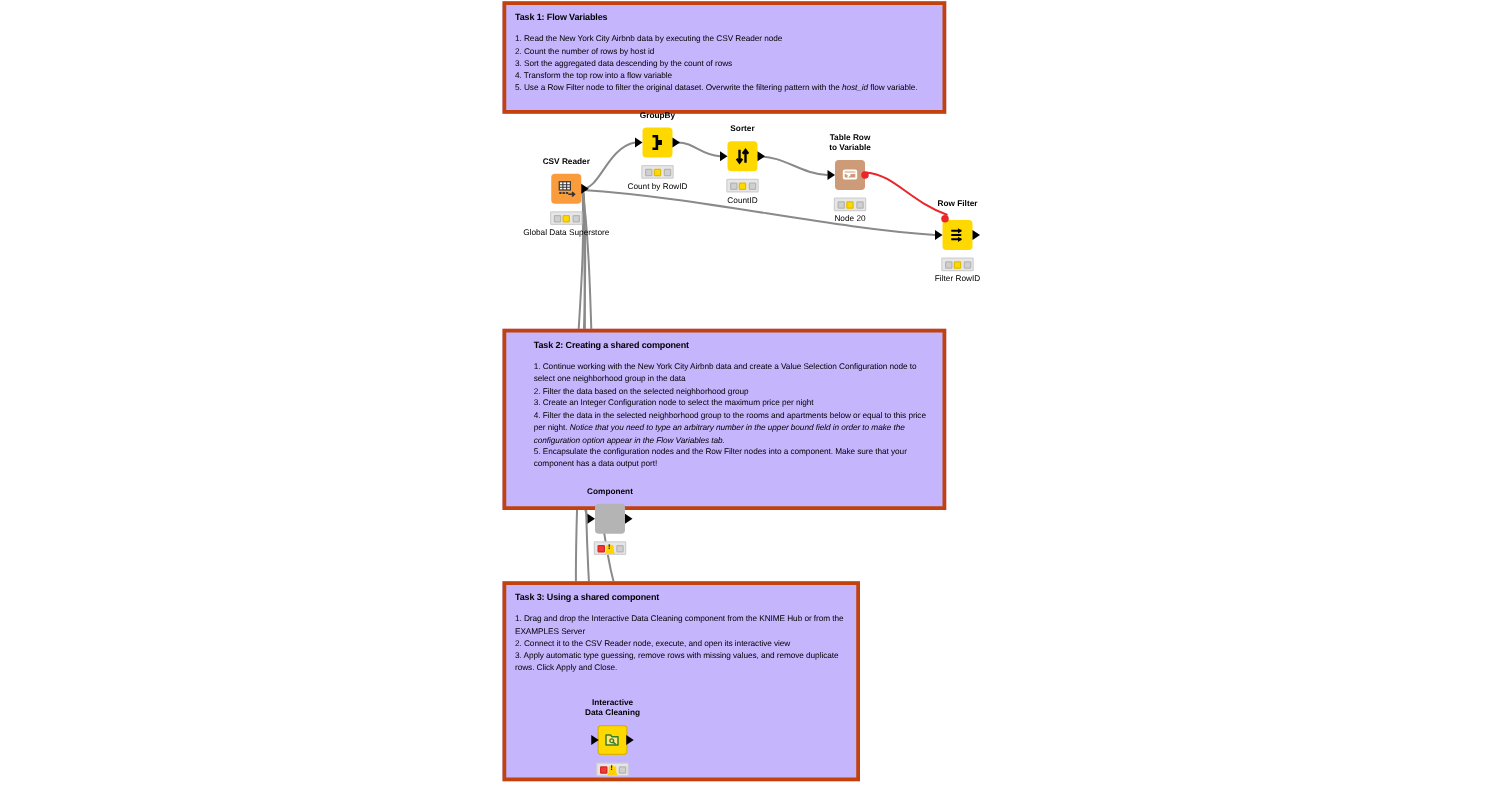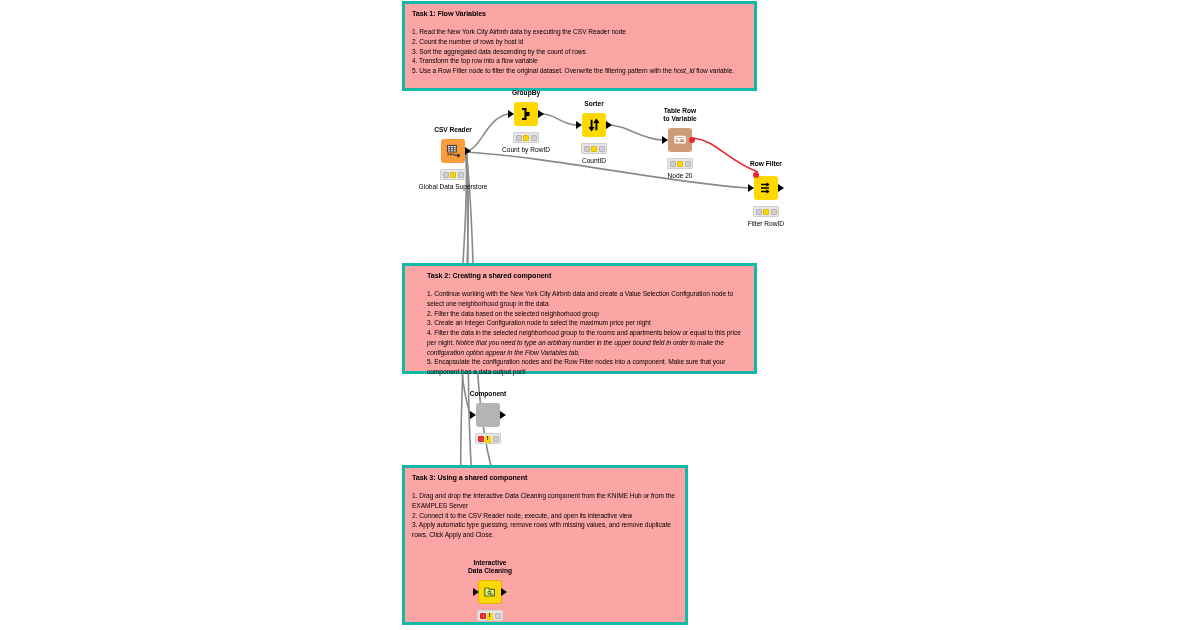--- a/index.html
+++ b/index.html
@@ -29,22 +29,22 @@
     left: 0; top: 0;
     width: 1200px;
     height: 630px;
     z-index: 1;
     pointer-events: none;
   }
 
   
   .task-box {
     position: absolute;
-    background: #fca5a5;
-    border: 3px solid #14b8a6;
+    background: #c4b5fd;
+    border: 3px solid #c2410c;
     box-sizing: border-box;
     z-index: 5;
     padding: 5px 7px 6px 7px;
   }
   .task-title {
     font-size: 7.2px;
     font-weight: bold;
     line-height: 1.25;
     letter-spacing: -0.1px;
     margin: 0 0 9px 0;
@@ -205,21 +205,21 @@
 
   <div class="task-box" style="left:402px; top:1px; width:355px; height:90px;">
     <div class="task-title">Task 1: Flow Variables</div>
     <div class="task-line">1. Read the New York City Airbnb data by executing the CSV Reader node</div>
     <div class="task-line">2. Count the number of rows by host id</div>
     <div class="task-line">3. Sort the aggregated data descending by the count of rows</div>
     <div class="task-line">4. Transform the top row into a flow variable</div>
     <div class="task-line">5. Use a Row Filter node to filter the original dataset. Overwrite the filtering pattern with the   <em>host_id</em> flow variable.</div>
   </div>
 
-  <div class="task-box" style="left:402px; top:263px; width:355px; height:111px;padding-left:22px;">
+  <div class="task-box" style="left:402px; top:263px; width:355px; height:145px;padding-left:22px;">
     <div class="task-title">Task 2: Creating a shared component</div>
     <div class="task-line">1. Continue working with the New York City Airbnb data and create a Value Selection Configuration node to select one neighborhood group in the data</div>
     <div class="task-line">2. Filter the data based on the selected neighborhood group</div>
     <div class="task-line">3. Create an Integer Configuration node to select the maximum price per night</div>
     <div class="task-line">4. Filter the data in the selected neighborhood group to the rooms and apartments below or equal to this price per night. <em>Notice that you need to type an arbitrary number in the upper bound field in order to make the configuration option appear in the Flow Variables tab.</em></div>
     <div class="task-line">5. Encapsulate the configuration nodes and the Row Filter nodes into a component. Make sure that your component has a data output port!</div>
   </div>
 
   <div class="task-box" style="left:402px; top:465px; width:286px; height:160px;">
     <div class="task-title">Task 3: Using a shared component</div>

